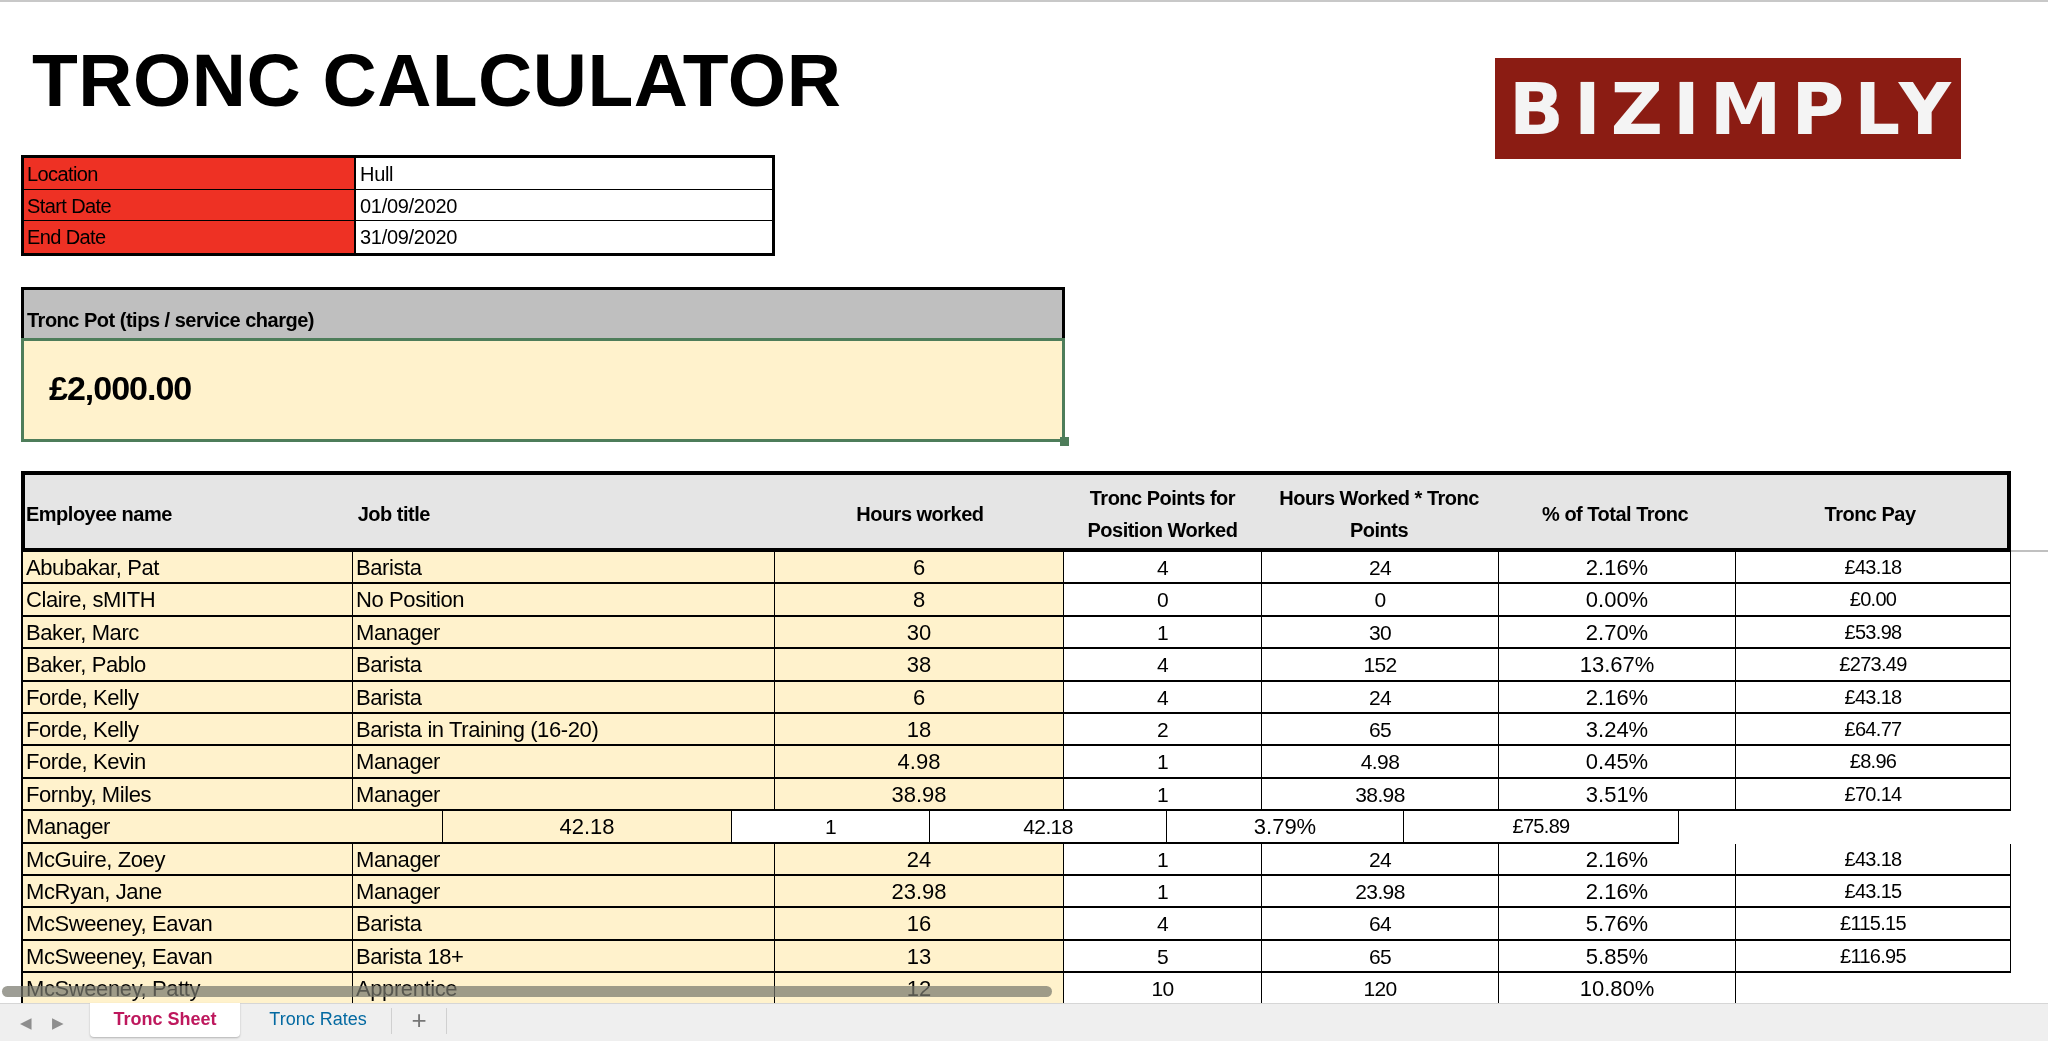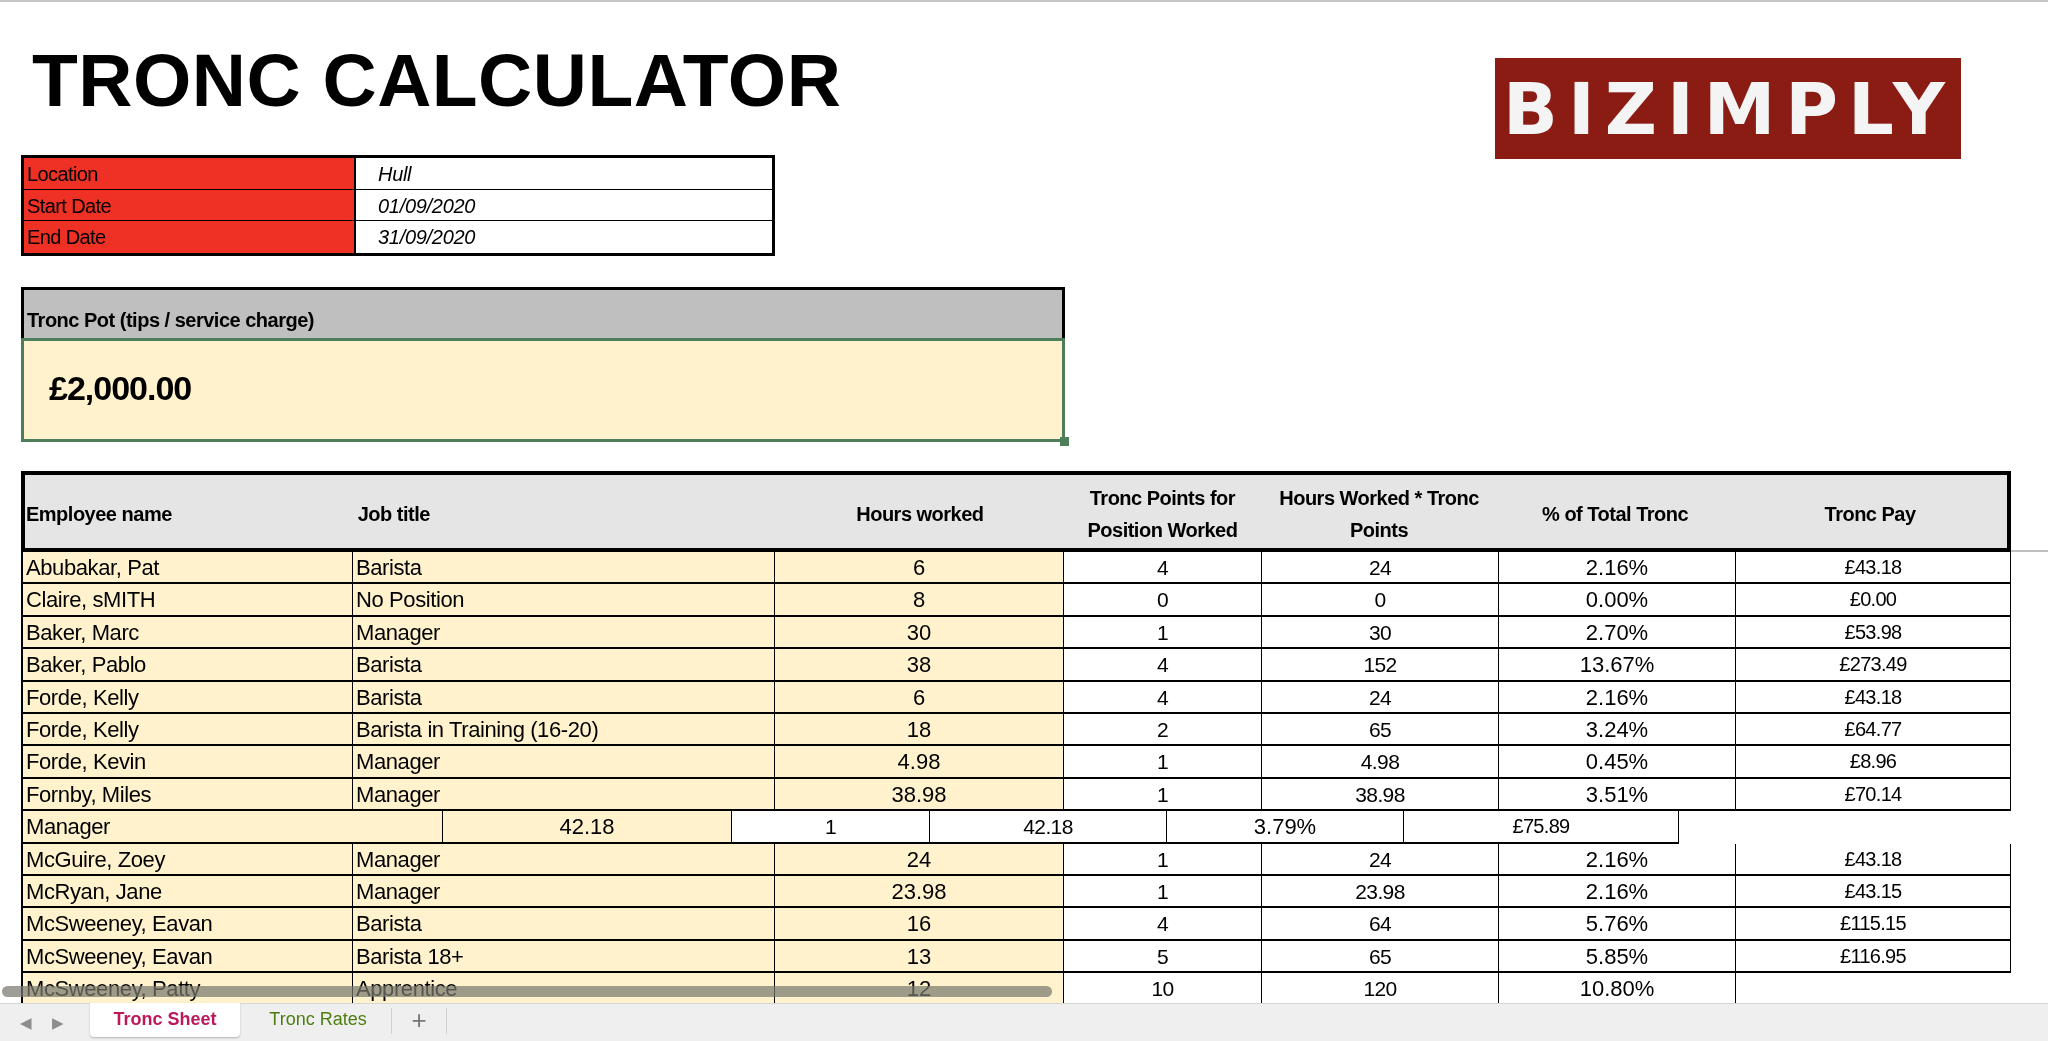--- a/index.html
+++ b/index.html
@@ -9,37 +9,37 @@
   .top-rule { position: absolute; left: 0; top: 0; width: 2048px; height: 2px; background: #c8c8c8; }
 
   .title {
     position: absolute; left: 32px; top: 38px;
     font-family: "Liberation Sans", sans-serif; font-weight: bold;
     font-size: 75px; letter-spacing: 0.5px; line-height: 84px; white-space: nowrap;
   }
 
   .logo {
     position: absolute; left: 1495px; top: 58px; width: 466px; height: 101px;
-    background: #8b1c13; display: flex; align-items: center; justify-content: flex-start;
+    background: #8b1c13; display: flex; align-items: center; justify-content: flex-end;
   }
   .logo span {
     color: #f4f4f4; font-family: "DejaVu Sans", sans-serif; font-weight: bold;
     font-size: 72px; letter-spacing: 10px; line-height: 1; padding-left: 8px;
   }
 
   
   .info { position: absolute; left: 21px; top: 155px; width: 754px; border: 3px solid #000; background: #fff; }
   .info-row { display: flex; height: 31.5px; border-bottom: 1.5px solid #000; }
   .info-row:last-child { border-bottom: none; }
   .info-label {
     width: 332px; background: #ee3124; border-right: 2px solid #000;
     font-family: "Liberation Sans", sans-serif; font-size: 20px; line-height: 32px; padding-left: 3px;
     letter-spacing: -0.6px;
   }
-  .info-value { flex: 1; font-size: 20px; line-height: 32px; padding-left: 22px; letter-spacing: -0.3px; font-style: italic; }
+  .info-value { flex: 1; font-size: 20px; line-height: 32px; padding-left: 4px; letter-spacing: -0.3px; }
 
   
   .pot-head {
     position: absolute; left: 21px; top: 287px; width: 1044px; height: 52px;
     background: #bfbfbf; border: 3px solid #000; border-bottom: none;
     font-weight: bold; font-size: 20px; line-height: 60px; padding-left: 3px; letter-spacing: -0.5px;
   }
   .pot-box {
     position: absolute; left: 21px; top: 338px; width: 1044px; height: 104px;
     background: #fff2cc; border: 3px solid #4e7d5a;
@@ -93,21 +93,21 @@
   }
   .nav-arrow { position: absolute; top: 10px; width: 14px; height: 18px; color: #8e8e8e; font-size: 15px; line-height: 18px; }
   .nav-prev { left: 20px; } .nav-next { left: 52px; }
   .tab {
     position: absolute; top: -1px; height: 34px; font-size: 18px; line-height: 32px; text-align: center;
   }
   .tab.active {
     left: 90px; width: 150px; background: #fff; color: #be185d; font-weight: bold;
     border-radius: 0 0 4px 4px; box-shadow: 0 1px 2px rgba(0,0,0,0.25);
   }
-  .tab.inactive { left: 248px; width: 140px; color: #4d7c0f; }
+  .tab.inactive { left: 248px; width: 140px; color: #0369a1; }
   .tab-sep { position: absolute; top: 4px; width: 1px; height: 26px; background: #d0d0d0; }
   .add-sheet { position: absolute; left: 404px; top: 2px; width: 30px; height: 30px; color: #777; font-size: 26px; line-height: 28px; text-align: center; }
 </style>
 </head>
 <body>
 
 <div class="top-rule"></div>
 
 <div class="title">TRONC CALCULATOR</div>
 

